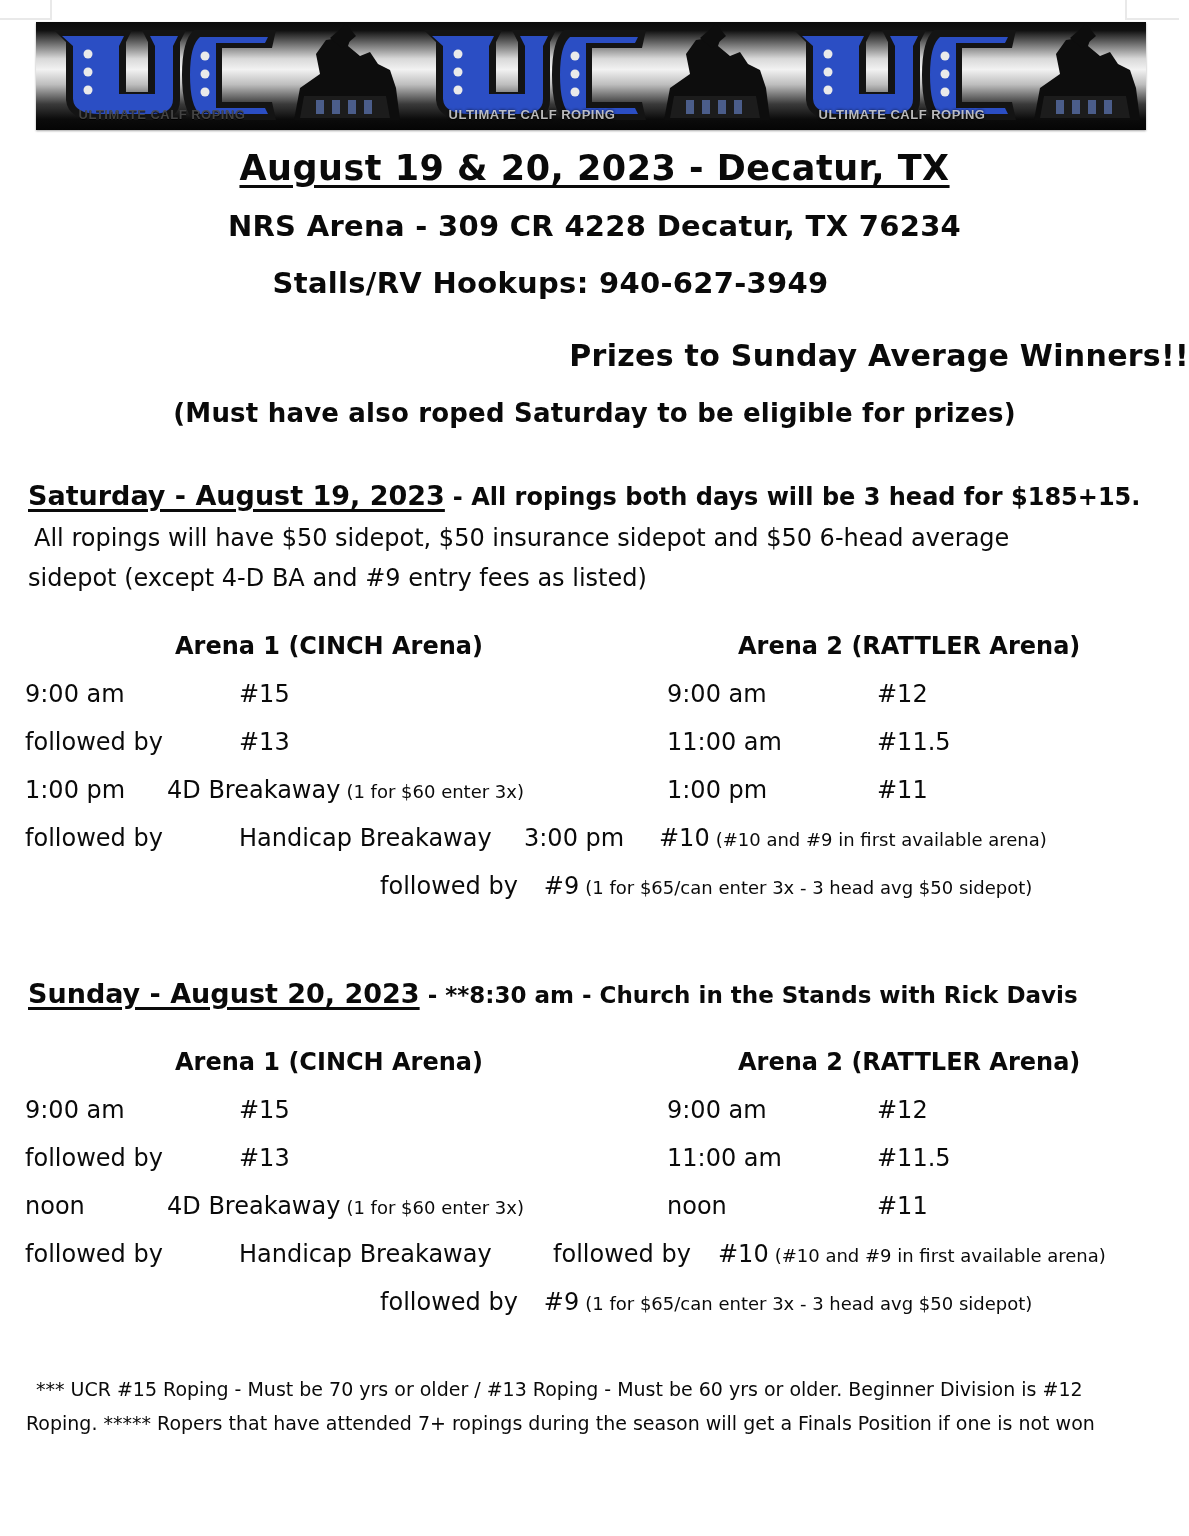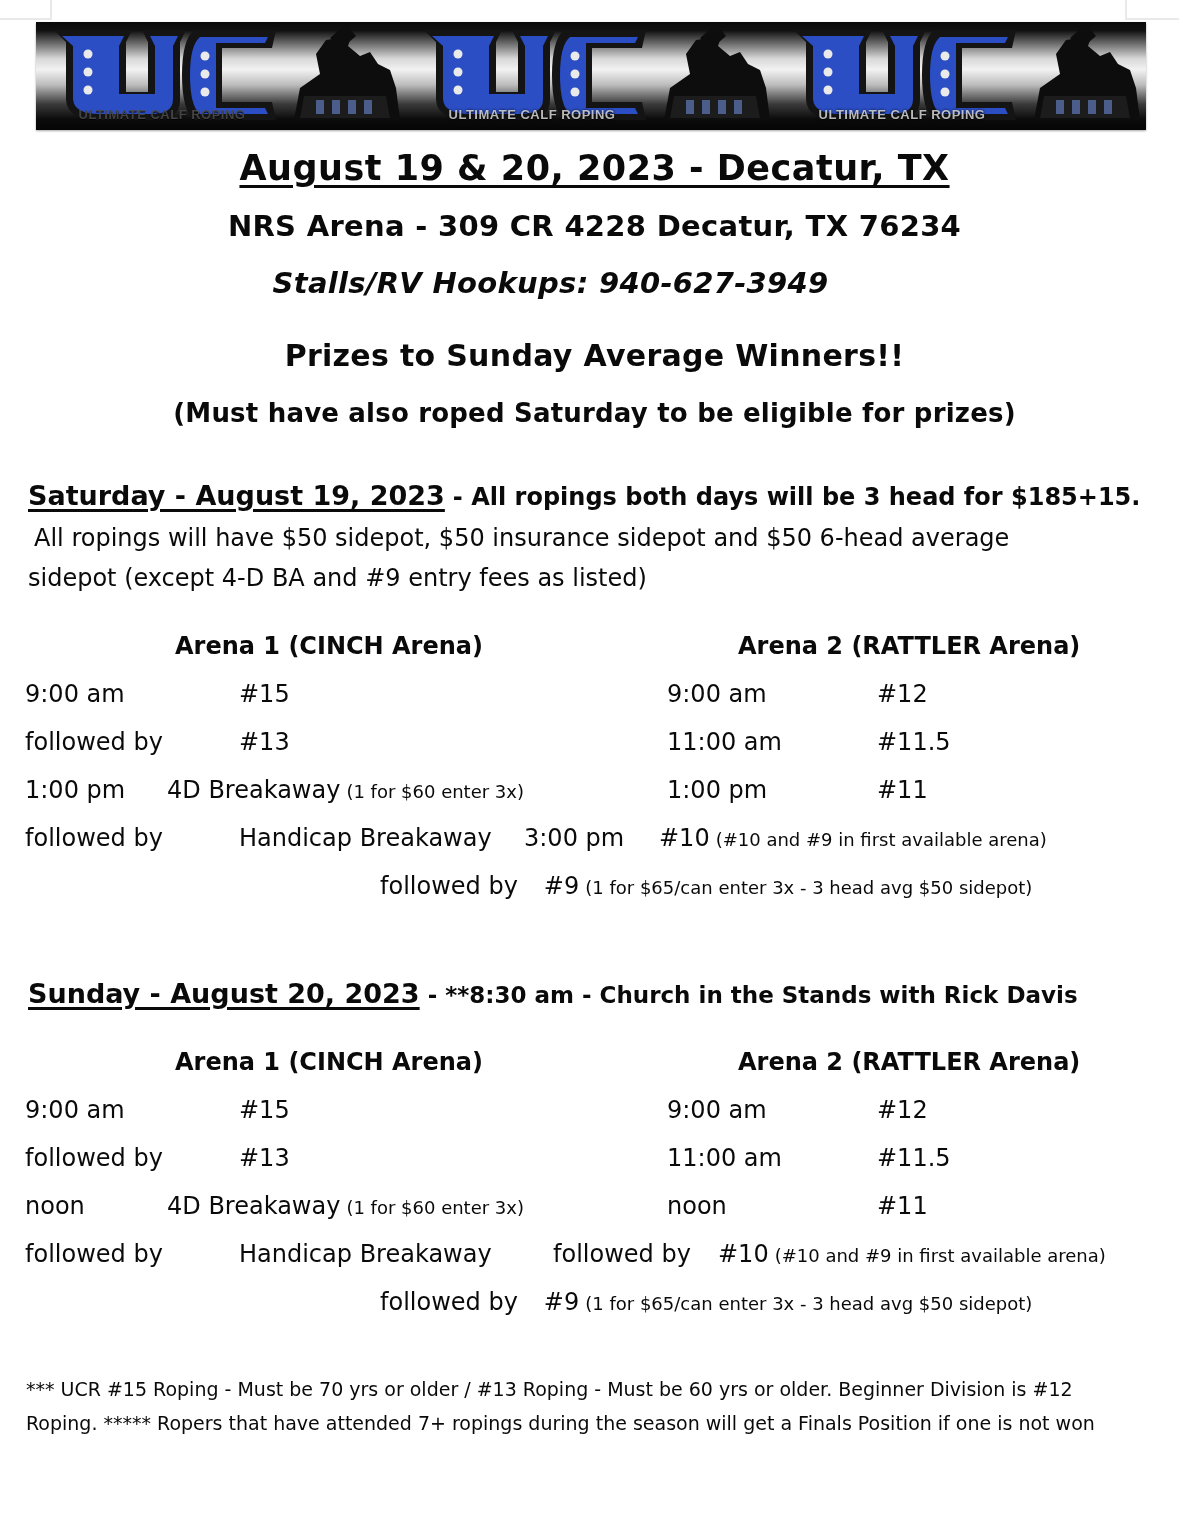--- a/index.html
+++ b/index.html
@@ -282,23 +282,23 @@
         </div>
       </div>
 
     </div>
   </div>
 
   <div class="txt poster-font title-main" style="left:0;top:148px;width:1189px;text-align:center;">August 19 &amp; 20, 2023 - Decatur, TX</div>
 
   <div class="txt poster-font title-sub" style="left:0;top:209px;width:1189px;text-align:center;">NRS Arena - 309 CR 4228 Decatur, TX 76234</div>
 
-  <div class="txt poster-font title-sub" style="left:0;top:266px;width:1101px;text-align:center;font-style:italic;">Stalls/RV Hookups: 940-627-3949</div>
-
-  <div class="txt poster-font title-prize" style="left:0;top:338px;width:1189px;text-align:center;">Prizes to Sunday Average Winners!!</div>
+  <div class="txt poster-font title-sub" style="left:0;top:266px;width:1101px;text-align:center;">Stalls/RV Hookups: 940-627-3949</div>
+
+  <div class="txt poster-font title-prize" style="left:0;top:338px;width:1189px;text-align:right;">Prizes to Sunday Average Winners!!</div>
 
   <div class="txt poster-font title-prize-note" style="left:0;top:398px;width:1189px;text-align:center;">(Must have also roped Saturday to be eligible for prizes)</div>
 
   <div class="txt" style="left:28px;top:480px;">
     <span class="poster-font day-head">Saturday - August 19, 2023</span><span class="body-font day-tail" style="margin-left:8px;">- All ropings both days will be 3 head for $185+15.</span>
   </div>
 
   <div class="para" style="left:28px;top:524px;margin-left:6px;">All ropings will have $50 sidepot, $50 insurance sidepot and $50 6-head average</div>
   <div class="para" style="left:28px;top:564px;">sidepot   (except 4-D BA and #9 entry fees as listed)</div>
 
@@ -369,16 +369,16 @@
 
   <div class="sched" style="left:553px;top:1240px;">followed by</div>
   <div class="txt" style="left:718px;top:1240px;">
     <span class="sched" style="position:static;">#10</span><span class="sched small-note" style="position:static;margin-left:6px;">(#10 and #9 in first available arena)</span>
   </div>
 
   <div class="txt" style="left:380px;top:1288px;">
     <span class="sched" style="position:static;">followed by</span><span class="sched" style="position:static;margin-left:26px;">#9</span><span class="sched small-note" style="position:static;margin-left:6px;">(1 for $65/can enter 3x - 3 head avg $50 sidepot)</span>
   </div>
 
-  <div class="foot" style="left:26px;top:1378px;text-align:center;">*** UCR #15 Roping - Must be 70 yrs or older / #13 Roping - Must be 60 yrs or older. Beginner Division is #12</div>
+  <div class="foot" style="left:36px;top:1378px;text-align:center;">*** UCR #15 Roping - Must be 70 yrs or older / #13 Roping - Must be 60 yrs or older. Beginner Division is #12</div>
   <div class="foot" style="left:26px;top:1412px;">Roping. ***** Ropers that have attended 7+ ropings during the season will get a Finals Position if one is not won</div>
 
 </div>
 
 </body></html>

